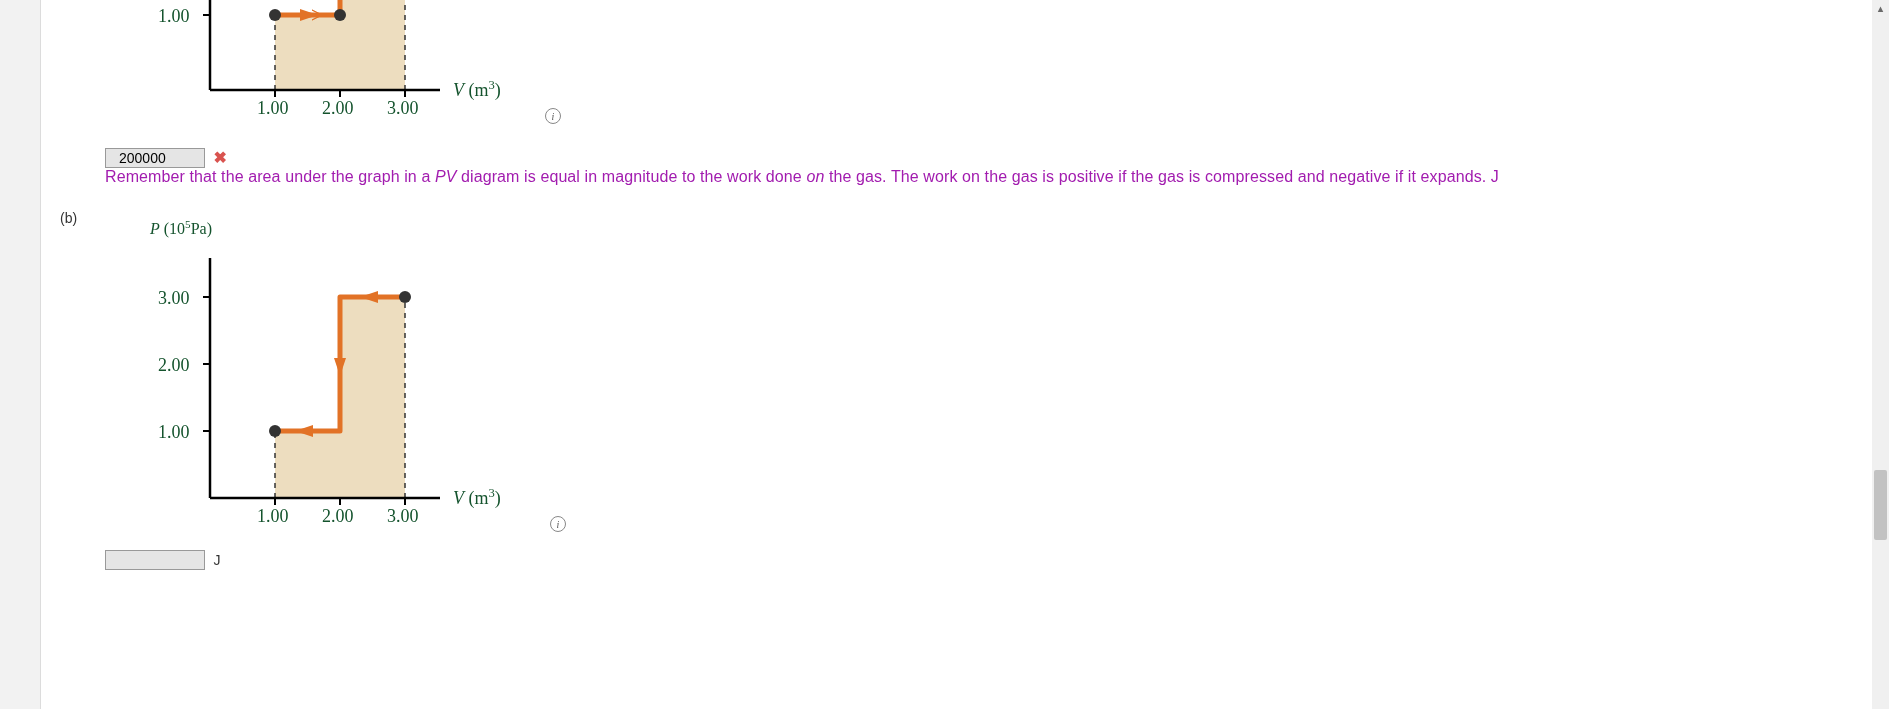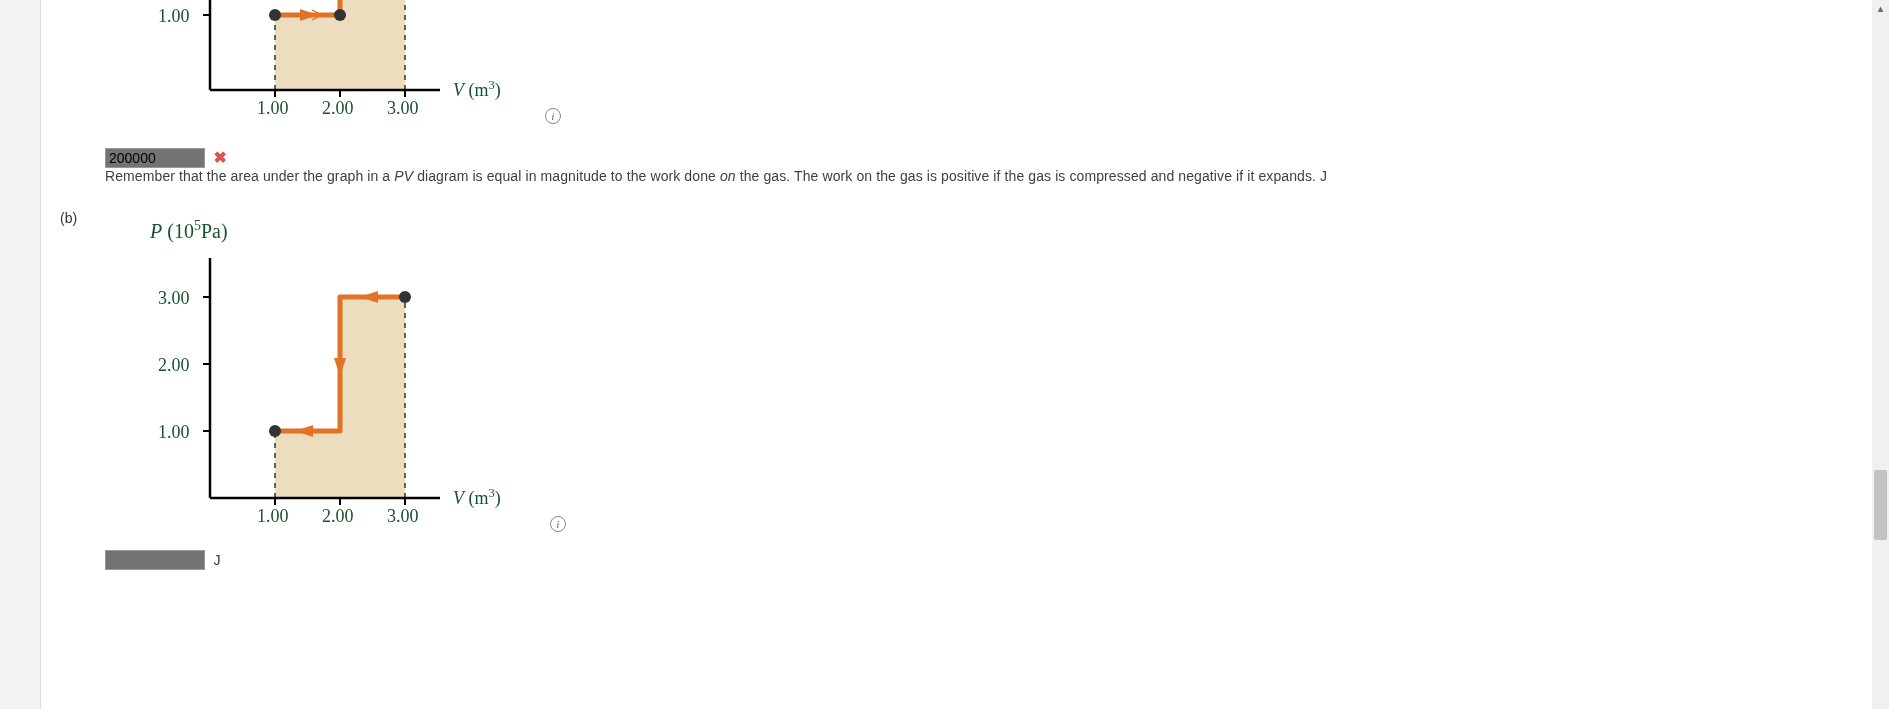--- a/index.html
+++ b/index.html
@@ -59,35 +59,35 @@
     left: 55px;
     top: 0;
     width: 1780px;
   }
 
   
   .ans-input {
     font-family: inherit;
     font-size: 14px;
     border: 1px solid #999;
-    background: #737373;
+    background: #e5e5e5;
     height: 20px;
-    padding: 1px 3px;
+    padding: 1px 13px;
     box-sizing: border-box;
   }
   .x-mark {
     color: #d9534f;
     font-weight: bold;
     font-size: 16px;
     margin-left: 4px;
     line-height: 1;
   }
   .feedback {
-    color: #404040;
-    font-size: 14px;
+    color: #a21caf;
+    font-size: 16px;
     font-family: Verdana, Geneva, sans-serif;
     letter-spacing: 0.1px;
   }
   .feedback .on { font-style: italic; }
   .feedback .pv { font-style: italic; }
 
   .part-label {
     font-size: 14px;
     font-family: Verdana, Geneva, sans-serif;
     color: #333;
@@ -192,21 +192,21 @@
       <span class="x-mark">✖</span>
     </div>
     <div class="feedback" style="position:absolute; left:50px; top:168px; width:1700px;">
       <span>Remember that the area under the graph in a </span><span class="pv">PV</span><span> diagram is equal in magnitude to the work done </span><span class="on">on</span><span> the gas. The work on the gas is positive if the gas is compressed and negative if it expands. J</span>
     </div>
 
     <div class="part-label" style="position:absolute; left:5px; top:210px;">(b)</div>
 
     <div class="chart-wrap" style="left:95px; top:218px; width:420px; height:330px;">
 
-      <div class="axis-label" style="left:0px; top:0px; font-size:20px;">
+      <div class="axis-label" style="left:0px; top:0px; font-size:16px;">
         <span class="sym">P</span>
         <span>(10</span><sup>5</sup><span>Pa)</span>
       </div>
 
       <svg class="chart-svg" width="420" height="330" viewBox="0 0 420 330" style="top:0;">
 
         <path d="M125,280 L125,213 L190,213 L190,79 L255,79 L255,280 Z" fill="#edddbf" stroke="none"></path>
 
         <line x1="125" y1="280" x2="125" y2="213" stroke="#333" stroke-width="1.5" stroke-dasharray="5 5"></line>
         <line x1="255" y1="280" x2="255" y2="79" stroke="#333" stroke-width="1.5" stroke-dasharray="5 5"></line>

